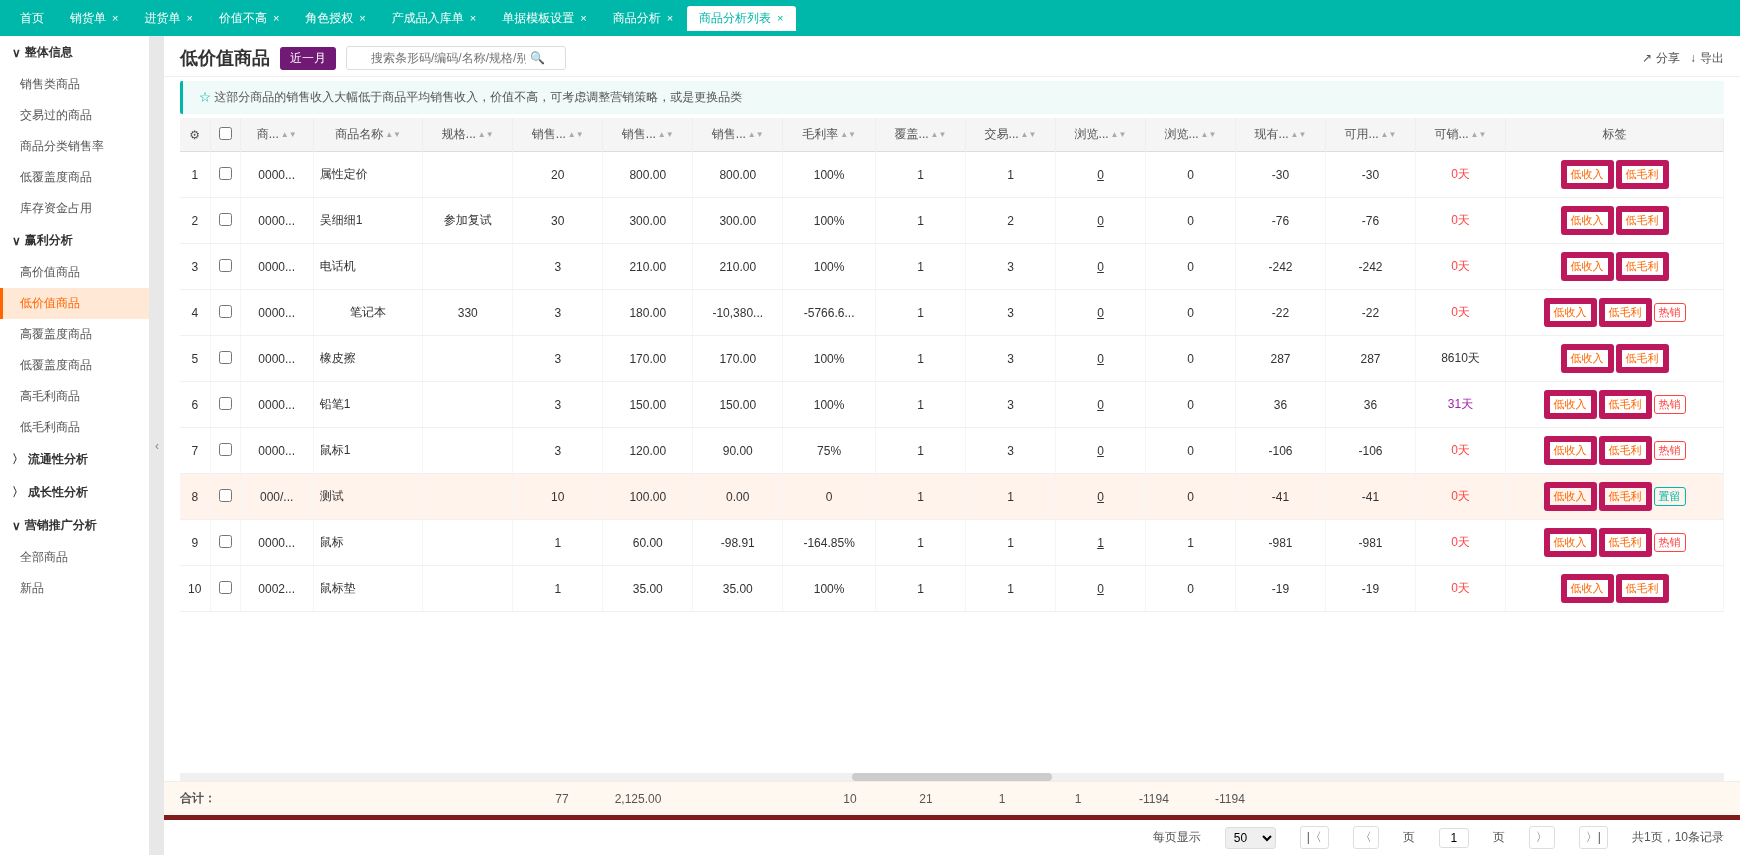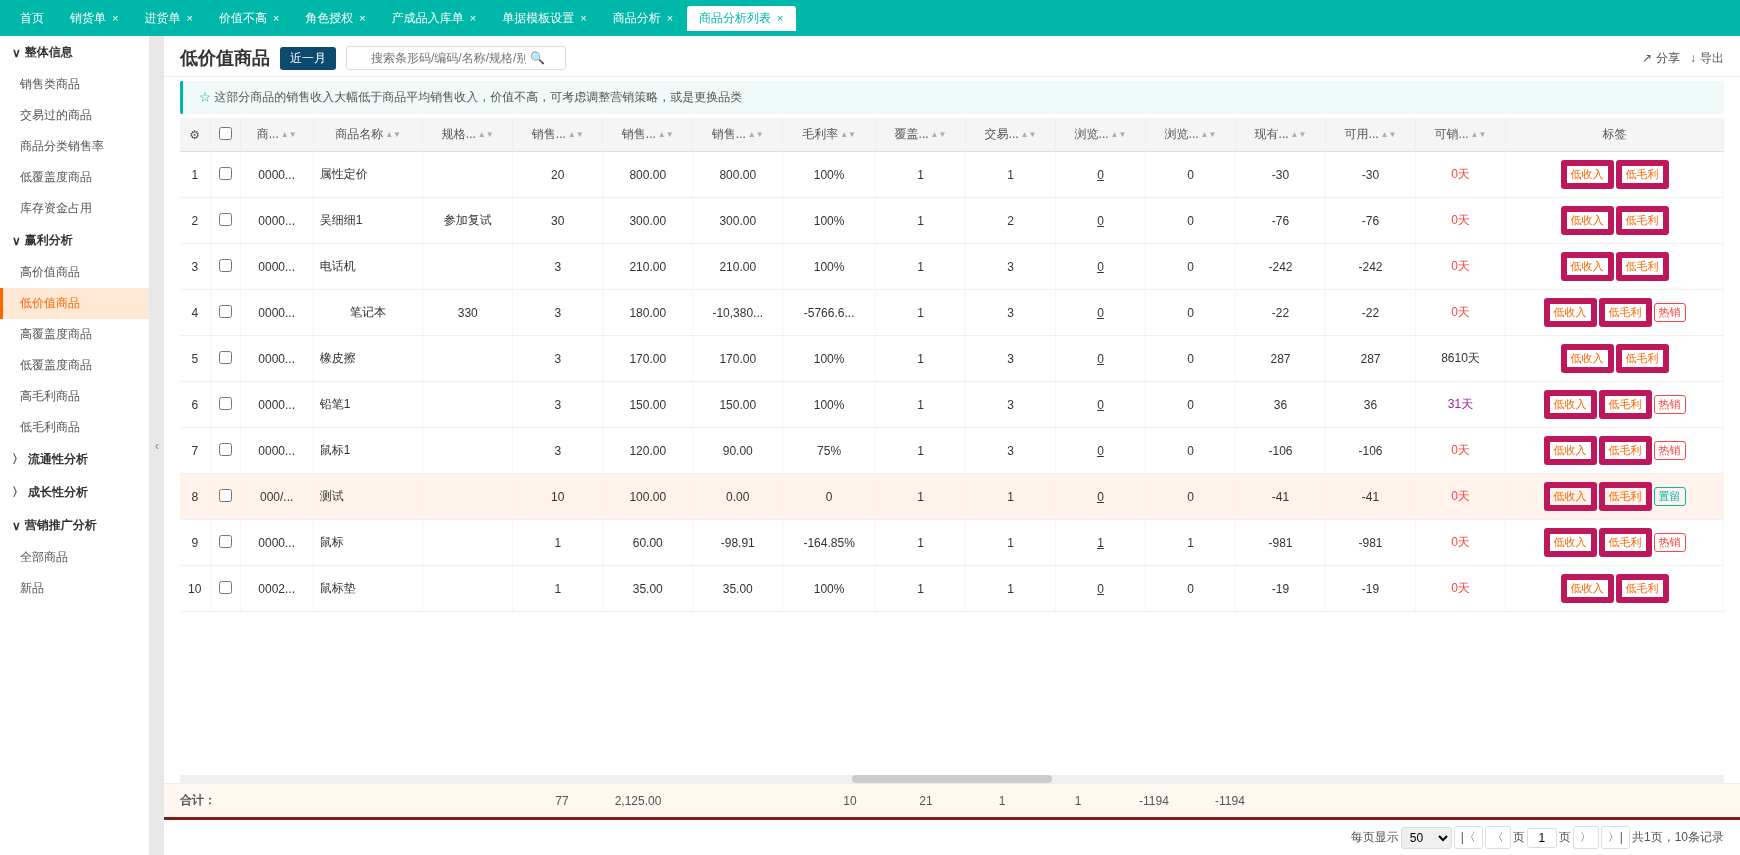--- a/index.html
+++ b/index.html
@@ -74,21 +74,21 @@
       align-items: center;
       gap: 10px;
       border-bottom: 1px solid #eee;
     }
     .page-title {
       font-size: 18px;
       font-weight: bold;
       color: #333;
     }
     .btn-period {
-      background: #0c4a6e;
+      background: #701a75;
       color: #fff;
       border: none;
       border-radius: 3px;
       padding: 3px 10px;
       cursor: pointer;
       font-size: 12px;
     }
     .search-box {
       border: 1px solid #ddd;
       border-radius: 3px;
@@ -205,22 +205,22 @@
       background: #f0f0f0;
       margin: 0 16px;
     }
 
     
     .pagination-bar {
       display: flex;
       align-items: center;
       justify-content: flex-end;
       padding: 6px 16px;
-      gap: 2px;
-      border-top: 3px solid #7f1d1d;
+      gap: 24px;
+      border-top: 5px solid #7f1d1d;
       font-size: 12px;
       color: #555;
     }
     .page-size-select {
       border: 1px solid #ddd;
       border-radius: 3px;
       padding: 2px 4px;
       font-size: 12px;
     }
     .page-nav-btn {

